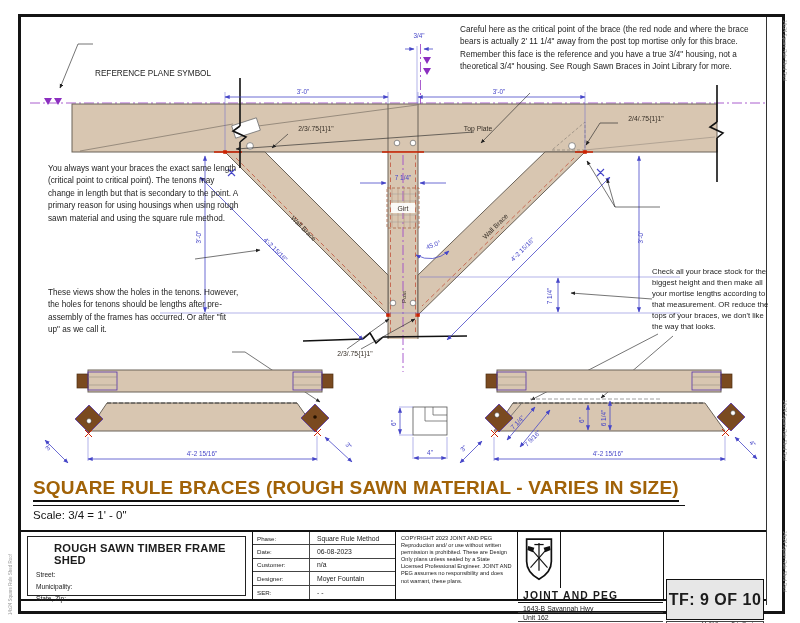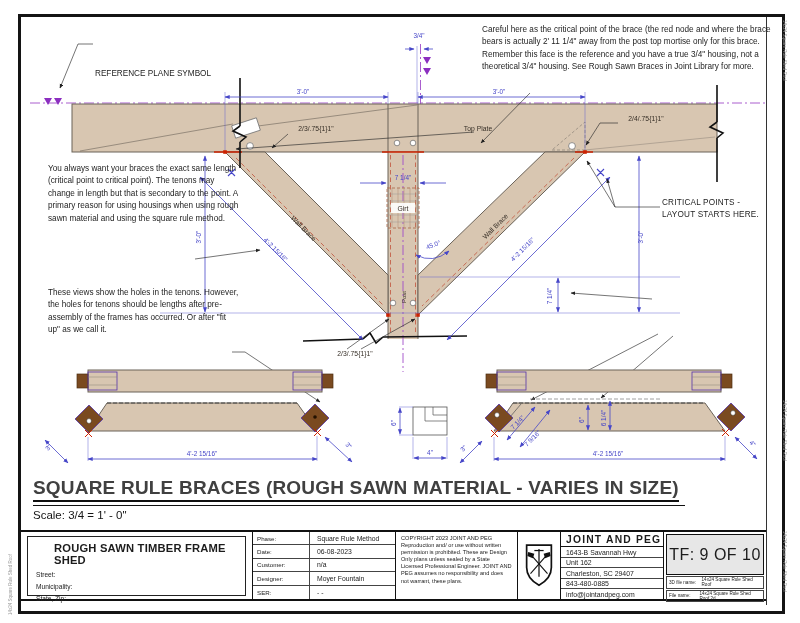--- a/index.html
+++ b/index.html
@@ -4,45 +4,45 @@
 <style>
   html,body{margin:0;padding:0;background:#fff;}
   .page{position:relative;width:800px;height:623px;background:#ffffff;overflow:hidden;
         font-family:"Liberation Sans",sans-serif;color:#1c1c1c;}
   .frame{position:absolute;left:18px;top:14px;width:761px;height:594px;border:3px solid #141414;}
   .vdiv{position:absolute;left:766px;top:17px;width:1px;height:588px;background:#333;}
   .dwg{position:absolute;left:0;top:0;width:800px;height:478px;}
   .note{position:absolute;color:#1d1d1d;font-size:8.2px;line-height:12.4px;}
   .note.caps{letter-spacing:.2px;}
   .sheet-title{position:absolute;left:33px;top:477px;font-size:19px;font-weight:bold;
-               letter-spacing:.2px;color:#404040;border-bottom:2.5px solid #101010;padding-bottom:1px;}
+               letter-spacing:.2px;color:#a16207;border-bottom:2.5px solid #101010;padding-bottom:1px;}
   .title-rule{position:absolute;left:33px;top:505px;width:652px;height:1.2px;background:#101010;}
   .sheet-scale{position:absolute;left:33px;top:509px;font-size:11.5px;color:#141414;text-align:center;}
   .tb{position:absolute;left:21px;top:530px;width:745px;height:71px;border-top:2px solid #111;
       border-bottom:2px solid #111;display:flex;box-sizing:border-box;background:#fff;}
   .tb .sec{border-right:1.5px solid #111;box-sizing:border-box;}
   .secA{width:232px;padding:4px 6px;}
   .secA .inner{border:1.2px solid #222;height:55px;padding:3px 0 0 0;}
   .proj{font-size:11.2px;font-weight:bold;margin:2px 0 5px 26px;letter-spacing:.2px;}
   .addr{font-size:6.6px;margin:0 0 5px 8px;color:#222;}
   .secB{width:143px;display:grid;grid-template-rows:repeat(5,1fr);}
   .frow{display:flex;border-bottom:1px solid #444;align-items:center;}
   .frow:last-child{border-bottom:none;}
   .frow .fl{width:52px;border-right:1px solid #444;font-size:6.2px;padding:0 0 0 4px;align-self:stretch;display:flex;align-items:center;}
   .frow .fv{font-size:6.8px;padding-left:7px;}
   .secC{width:122px;padding:3px 5px;font-size:5.6px;line-height:7.1px;color:#222;box-sizing:border-box;}
-  .secD{width:146px;display:flex;}
+  .secD{width:146px;display:flex;flex-direction:column;}
   .logo{width:42px;border-right:1.2px solid #111;display:flex;align-items:center;justify-content:center;}
   .comp{flex:1;display:flex;flex-direction:column;}
   .cname{font-size:10.3px;font-weight:bold;letter-spacing:1.2px;padding:2px 0 1px 5px;border-bottom:1.2px solid #111;}
   .crow{font-size:6.9px;padding:1.5px 0 0 5px;border-bottom:1px solid #444;flex:1;}
   .crow:last-child{border-bottom:none;}
   .secE{width:102px;border-right:none !important;padding:2px 2px 0 2px;}
   .tfbox{border:1.6px solid #111;background:#e7e7e7;height:39px;display:flex;align-items:center;
-         justify-content:center;font-weight:normal;font-size:16px;letter-spacing:.5px;}
+         justify-content:center;font-weight:bold;font-size:16px;letter-spacing:.5px;margin-top:45px;}
   .filerow{display:flex;border:1px solid #444;margin-top:1px;height:10.5px;align-items:center;}
   .filerow .fl{font-size:4.6px;width:33px;padding-left:2px;color:#222;}
   .filerow .fv{font-size:4.6px;color:#222;}
   .mtext{position:absolute;font-size:4.5px;color:#999;white-space:nowrap;}
   .rot90{transform:rotate(90deg);transform-origin:left top;}
   .rotm90{transform:rotate(-90deg);transform-origin:left top;}
   svg text{font-family:"Liberation Sans",sans-serif;text-anchor:middle;}
   .dt{fill:#4646c8;font-size:6.4px;}
   .lb{fill:#372f27;font-size:6.8px;}
   .dl{stroke:#4646c8;stroke-width:0.8;fill:none;}
@@ -273,24 +273,24 @@
       <line class="dl" x1="735" y1="437" x2="757" y2="459" marker-start="url(#mb)" marker-end="url(#mb)"></line>
       <text class="dt" x="751" y="445" transform="rotate(45 751 445)">4"</text>
       <line class="ext" x1="494" y1="437" x2="494" y2="461"></line>
       <line class="ext" x1="725" y1="436" x2="725" y2="461"></line>
       <line class="dl" x1="494" y1="459" x2="725" y2="459" marker-start="url(#mb)" marker-end="url(#mb)"></line>
       <text class="dt" x="608" y="456">4'-2 15/16"</text>
     </g>
   </svg>
 
   <div class="note" style="left:95px;top:36px;width:190px;margin-top:32px;">REFERENCE PLANE SYMBOL</div>
-  <div class="note" style="left:482px;top:24px;width:298px;">Careful here as the critical point of the brace (the red node and where the brace bears is actually 2' 11 1/4" away from the post top mortise only for this brace. Remember this face is the reference and you have a true 3/4" housing, not a theoretical 3/4" housing.  See Rough Sawn Braces in Joint Library for more.</div>
+  <div class="note" style="left:460px;top:24px;width:298px;">Careful here as the critical point of the brace (the red node and where the brace bears is actually 2' 11 1/4" away from the post top mortise only for this brace. Remember this face is the reference and you have a true 3/4" housing, not a theoretical 3/4" housing.  See Rough Sawn Braces in Joint Library for more.</div>
   <div class="note" style="left:48px;top:163px;width:192px;">You always want your braces the exact same length (critical point to critical point).  The tenons may change in length but that is secondary to the point.  A primary reason for using housings when using rough sawn material and using the square rule method.</div>
   <div class="note" style="left:48px;top:287px;width:192px;">These views show the holes in the tenons.  However, the holes for tenons should be lengths after pre-assembly of the frames has occurred. Or after "fit up" as we call it.</div>
-  <div class="note caps" style="left:662px;top:197px;width:108px;">CRITICAL POINTS - LAYOUT STARTS HERE.</div>
+  <div class="note" style="left:652px;top:267px;width:122px;font-size:7.7px;line-height:10.9px;">Check all your brace stock for the biggest height and then make all your mortise lengths according to that measurement.  OR reduce the tops of your braces, we don't like the way that looks.</div>
 
   <div class="sheet-title">SQUARE RULE BRACES (ROUGH SAWN MATERIAL - VARIES IN SIZE)</div>
   <div class="title-rule"></div>
   <div class="sheet-scale">Scale: 3/4  =  1' - 0"</div>
 
   <div class="tb">
     <div class="sec secA">
       <div class="inner">
         <div class="proj">ROUGH SAWN TIMBER FRAME SHED</div>
         <div class="addr">Street:</div>

